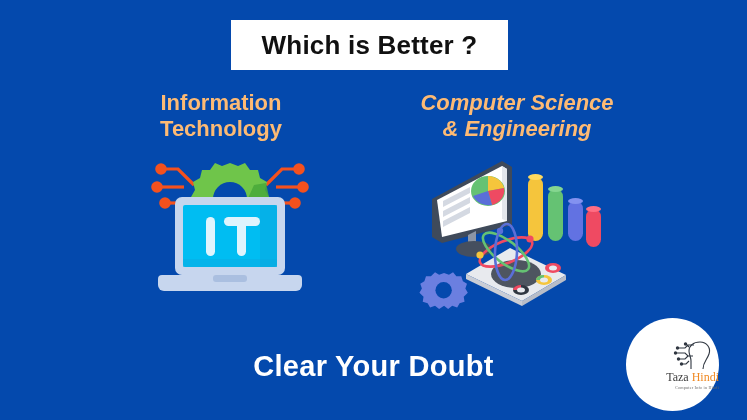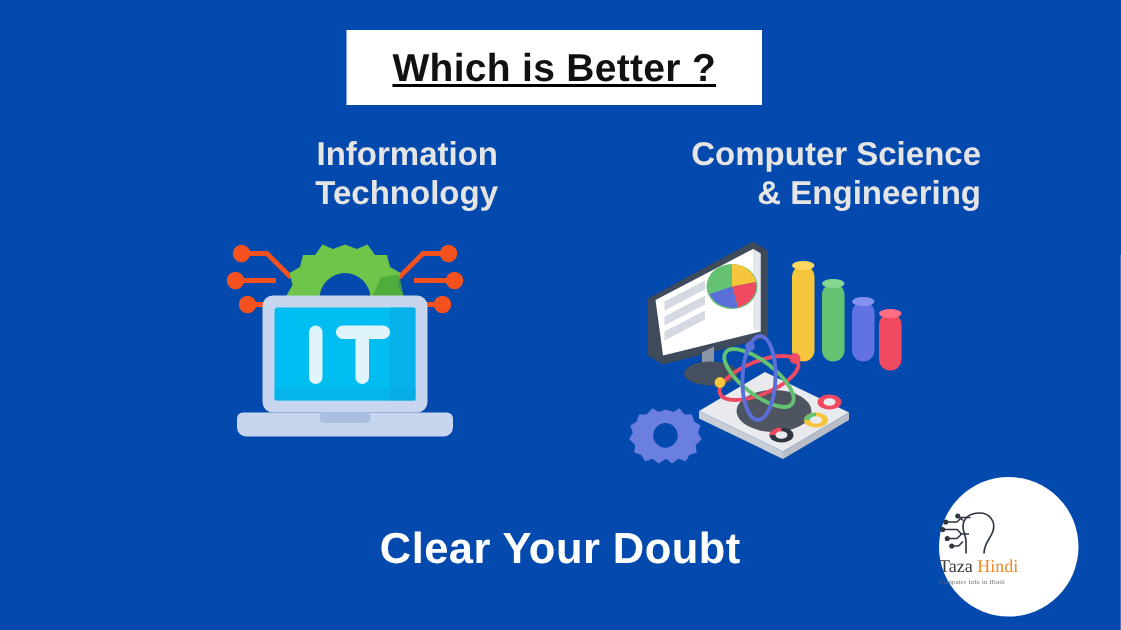--- a/index.html
+++ b/index.html
@@ -25,49 +25,49 @@
     position: absolute;
     left: 231px;
     top: 20px;
     width: 277px;
     height: 50px;
     background: #ffffff;
     display: flex;
     align-items: center;
     justify-content: center;
     box-sizing: border-box;
-    text-decoration: underline;
   }
   .title-text {
     font-size: 26px;
     font-weight: bold;
     color: #111111;
     letter-spacing: 0.2px;
     white-space: nowrap;
   }
 
   
   .col-heading {
     position: absolute;
-    color: #e5e5e5;
+    color: #fdba74;
     font-size: 22px;
     font-weight: bold;
     line-height: 1.18;
-    text-align: right;
+    text-align: center;
     white-space: pre-line;
   }
   .heading-it {
     left: 110px;
     top: 90px;
     width: 222px;
   }
   .heading-cse {
-    left: 404px;
+    left: 392px;
     top: 90px;
     width: 250px;
+    font-style: italic;
   }
 
   
   .tagline {
     position: absolute;
     left: 0;
     top: 350px;
     width: 747px;
     text-align: center;
     color: #ffffff;
@@ -97,21 +97,21 @@
   .logo-badge {
     position: absolute;
     left: 626px;
     top: 318px;
     width: 93px;
     height: 93px;
     border-radius: 50%;
     background: #ffffff;
     display: flex;
     flex-direction: column;
-    align-items: flex-start;
+    align-items: flex-end;
     justify-content: center;
     box-sizing: border-box;
   }
   .logo-mark {
     width: 46px;
     height: 30px;
     margin-bottom: 1px;
   }
   .logo-words {
     font-family: "Liberation Serif", serif;

